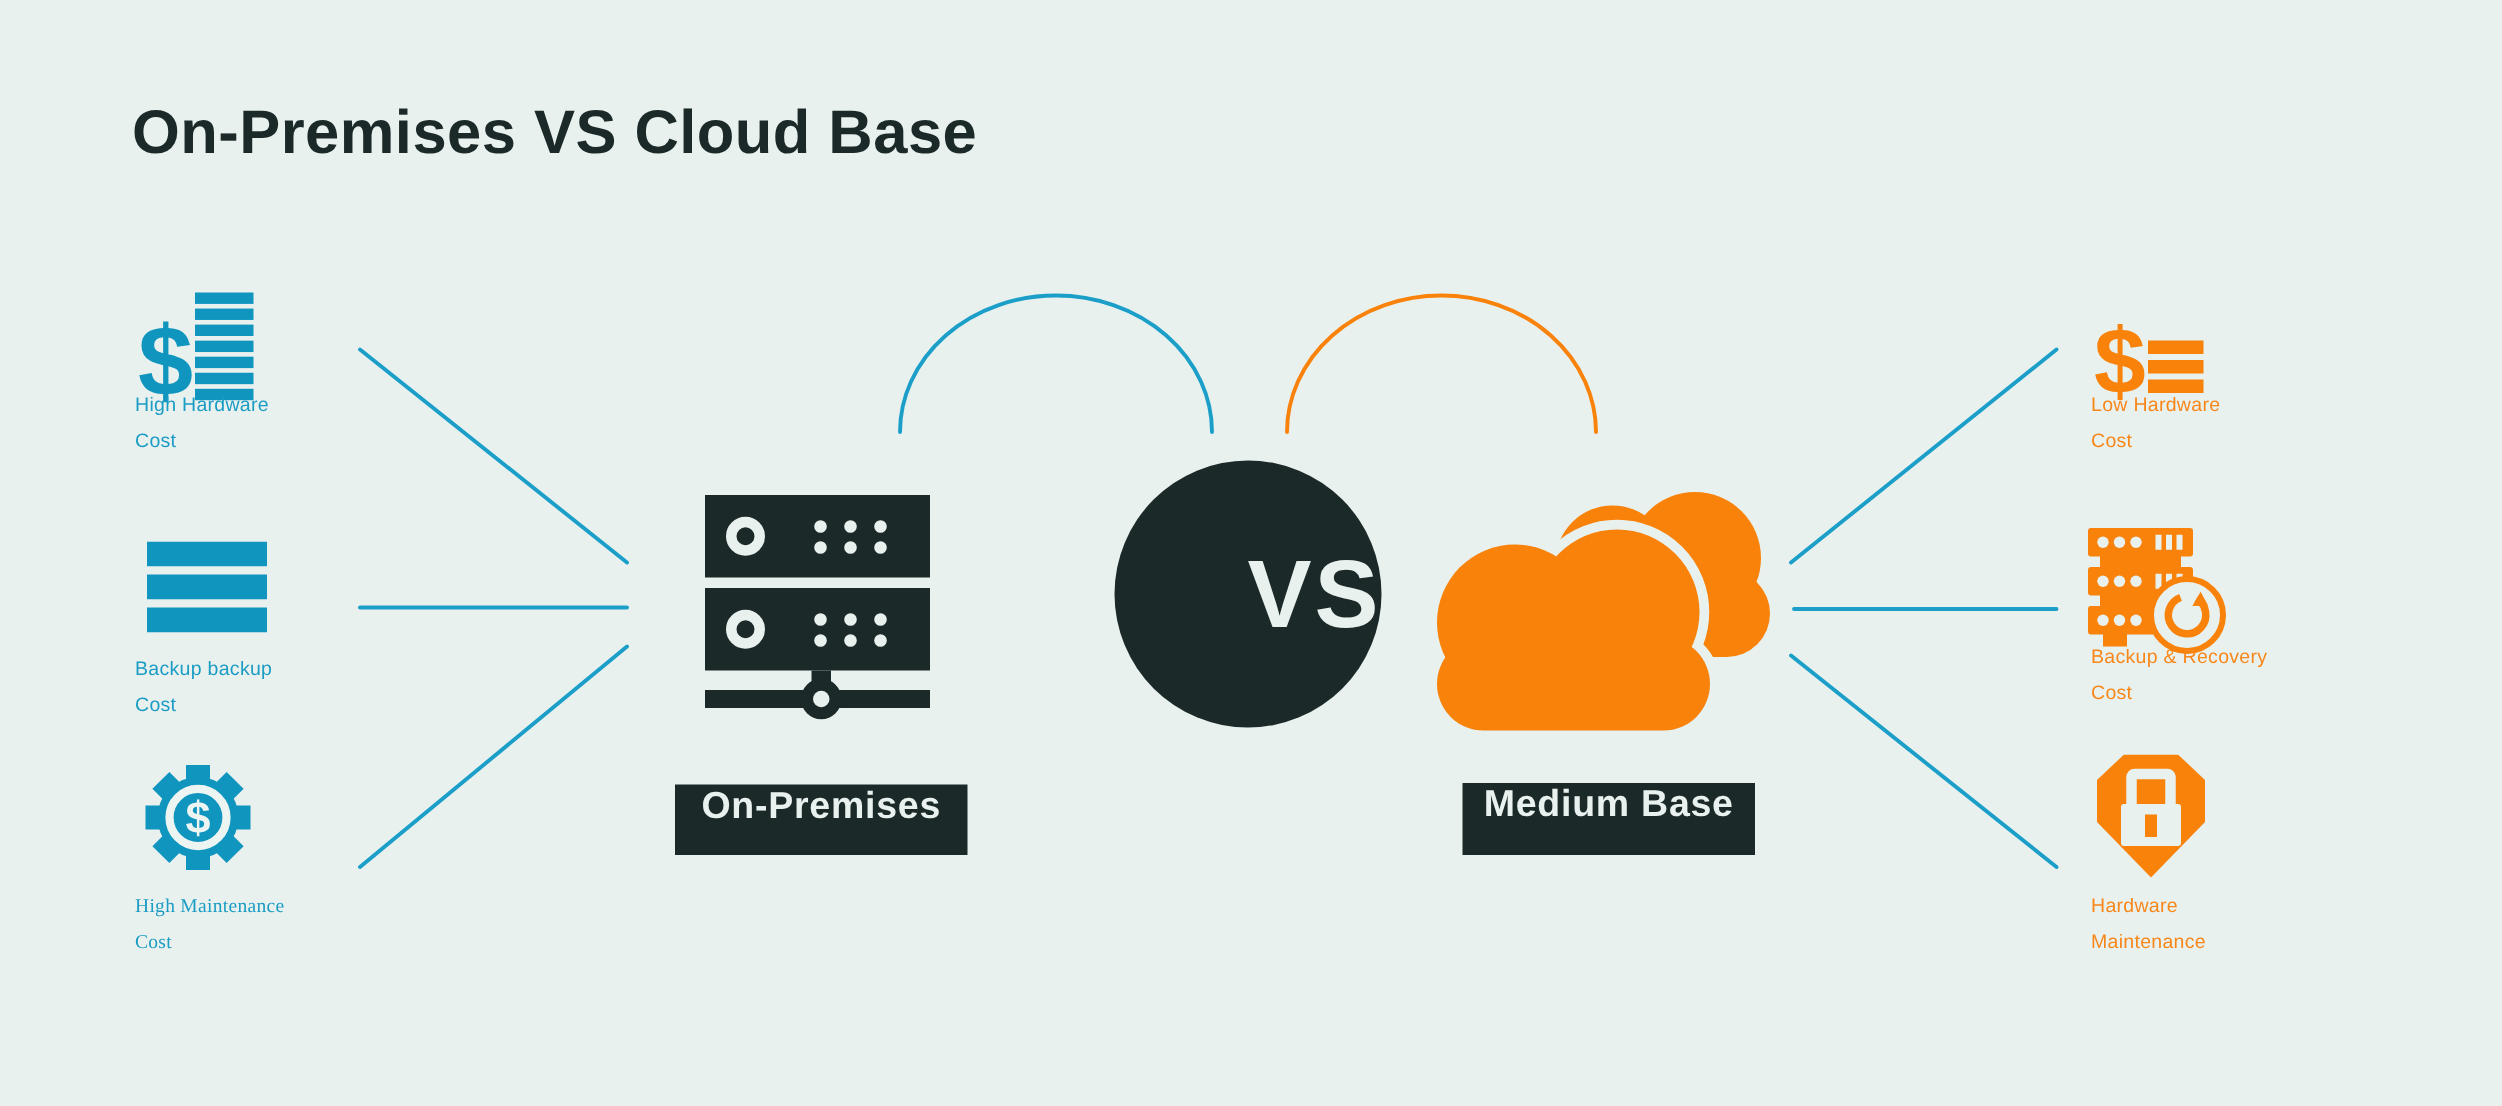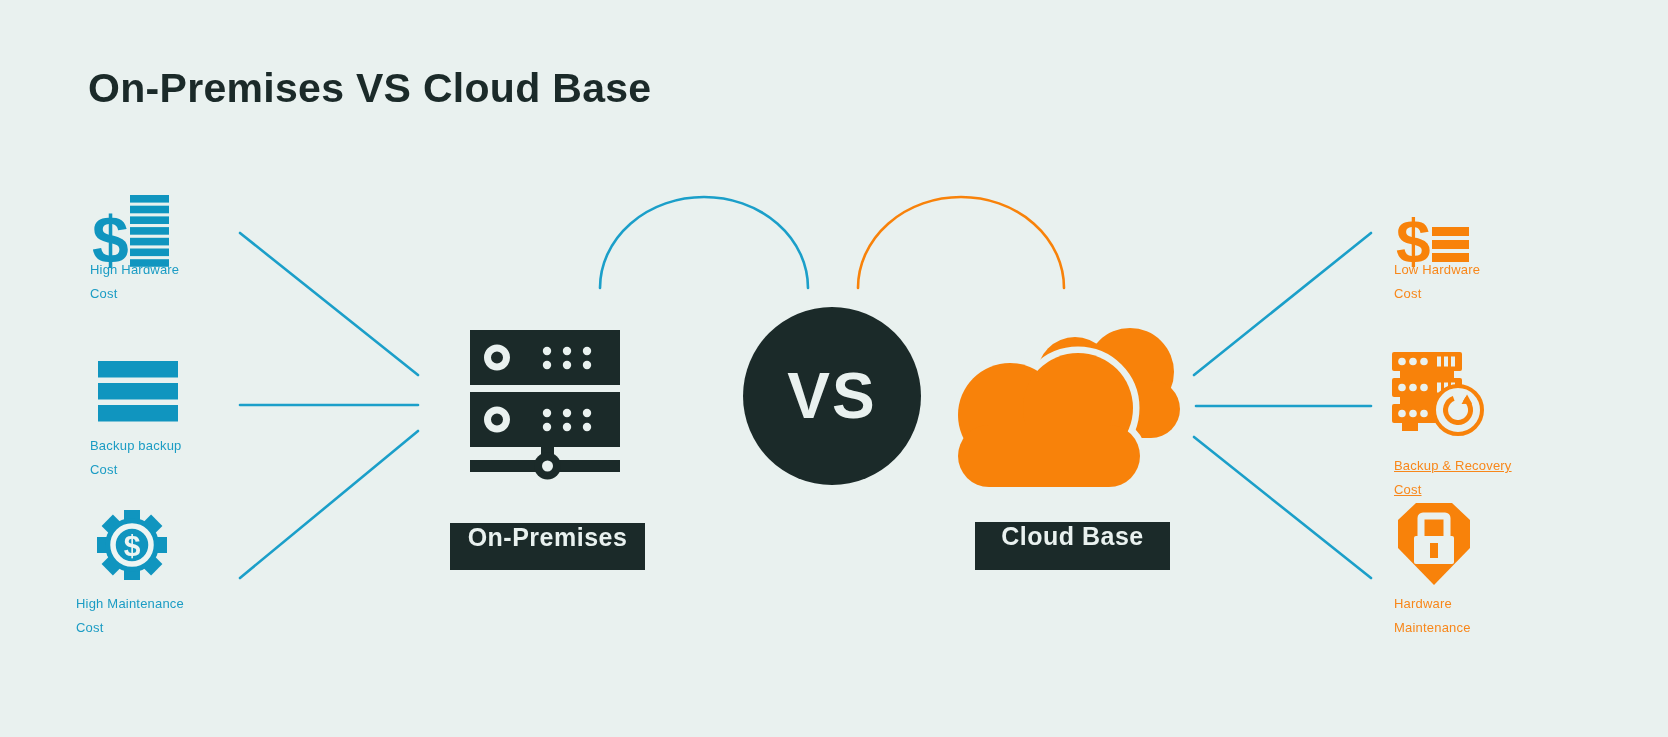--- a/index.html
+++ b/index.html
@@ -18,21 +18,21 @@
   }
   .teal-text{color:#1b9cc4;}
   .orange-text{color:#f8871a;}
   .name-box{
     background:#1b2a29;color:#e9f1ef;font-weight:700;font-size:25px;
     display:flex;justify-content:center;
     letter-spacing:.5px;white-space:nowrap;
   }
   .vs-circle{
     left:743px;top:307px;width:178px;height:178px;border-radius:50%;
-    background:#1b2a29;display:flex;align-items:center;justify-content:center;
+    background:#1b2a29;display:flex;align-items:center;justify-content:flex-end;
   }
   .vs-text{color:#e9f1ef;font-size:64px;font-weight:700;letter-spacing:2px;}
   svg{display:block;}
 </style>
 </head>
 <body>
 
 <div id="stage">
 
   <svg class="abs" style="left:0;top:0;" width="1668" height="737" viewBox="0 0 1668 737">
@@ -89,21 +89,21 @@
         <rect x="29" y="2" width="16" height="70"></rect>
         <rect x="29" y="2" width="16" height="70" transform="rotate(45 37 37)"></rect>
         <rect x="29" y="2" width="16" height="70" transform="rotate(90 37 37)"></rect>
         <rect x="29" y="2" width="16" height="70" transform="rotate(135 37 37)"></rect>
         <circle cx="37" cy="37" r="27"></circle>
       </g>
       <circle cx="37" cy="37" r="19" fill="none" stroke="#edf5f3" stroke-width="5.5"></circle>
       <text x="37" y="47.5" font-size="30" font-weight="700" fill="#edf5f3" text-anchor="middle">$</text>
     </svg>
   </div>
-  <div class="abs item-label teal-text" style="left:76px;top:592px;">
+  <div class="abs item-label teal-text" style="left:90px;top:592px;font-family:Liberation Serif, serif;">
     <div>High Maintenance</div>
     <div>Cost</div>
   </div>
 
   <div class="abs" style="left:470px;top:330px;">
     <svg width="150" height="150" viewBox="0 0 150 150">
       <g fill="#1b2a29">
         <rect x="0" y="0" width="150" height="55"></rect>
         <rect x="0" y="62" width="150" height="55"></rect>
         <rect x="71" y="117" width="13" height="16"></rect>
@@ -155,21 +155,21 @@
       </g>
 
       <g fill="#f8820a">
         <circle cx="65" cy="93" r="52"></circle>
         <circle cx="133" cy="86" r="55"></circle>
         <rect x="13" y="103" width="182" height="62" rx="31"></rect>
       </g>
     </svg>
   </div>
   <div class="abs name-box" style="left:975px;top:522px;width:195px;height:48px;">
-    <span>Cloud Base</span>
+    <span>Medium Base</span>
   </div>
 
   <div class="abs" style="left:1394px;top:211px;">
     <svg width="80" height="62" viewBox="0 0 80 62">
       <text x="2" y="51" font-size="62" font-weight="700" fill="#f8820a">$</text>
       <g fill="#f8820a">
         <rect x="38" y="16" width="37" height="9"></rect>
         <rect x="38" y="29" width="37" height="9"></rect>
         <rect x="38" y="42" width="37" height="9"></rect>
       </g>
@@ -209,21 +209,21 @@
           <circle cx="32" cy="66.5" r="3.8"></circle>
         <rect x="45" y="61.5" width="4" height="10"></rect>
           <rect x="52" y="61.5" width="4" height="10"></rect>
           <rect x="59" y="61.5" width="4" height="10"></rect>
       </g>
       <circle cx="66" cy="63" r="24" fill="#e9f1ef" stroke="#f8820a" stroke-width="4"></circle>
       <path d="M61.7,51.3 A12.5,12.5 0 1 0 72.3,52.2" fill="none" stroke="#f8820a" stroke-width="5"></path>
       <polygon points="0,-5.5 9,0 0,5.5" transform="translate(72.3,52.2) rotate(30)" fill="#f8820a"></polygon>
     </svg>
   </div>
-  <div class="abs item-label orange-text" style="left:1394px;top:454px;text-decoration:underline;">
+  <div class="abs item-label orange-text" style="left:1394px;top:426px;">
     <div>Backup &amp; Recovery</div>
     <div>Cost</div>
   </div>
 
   <div class="abs" style="left:1398px;top:503px;">
     <svg width="72" height="82" viewBox="0 0 72 82">
       <polygon points="18,0 54,0 72,17 72,45 36,82 0,45 0,17" fill="#f8820a"></polygon>
       <rect x="23" y="13" width="26" height="24" rx="2" fill="none" stroke="#e9f1ef" stroke-width="7"></rect>
       <rect x="16" y="33" width="40" height="28" rx="2" fill="#e9f1ef"></rect>
       <rect x="32" y="40" width="8" height="15" fill="#f8820a"></rect>

